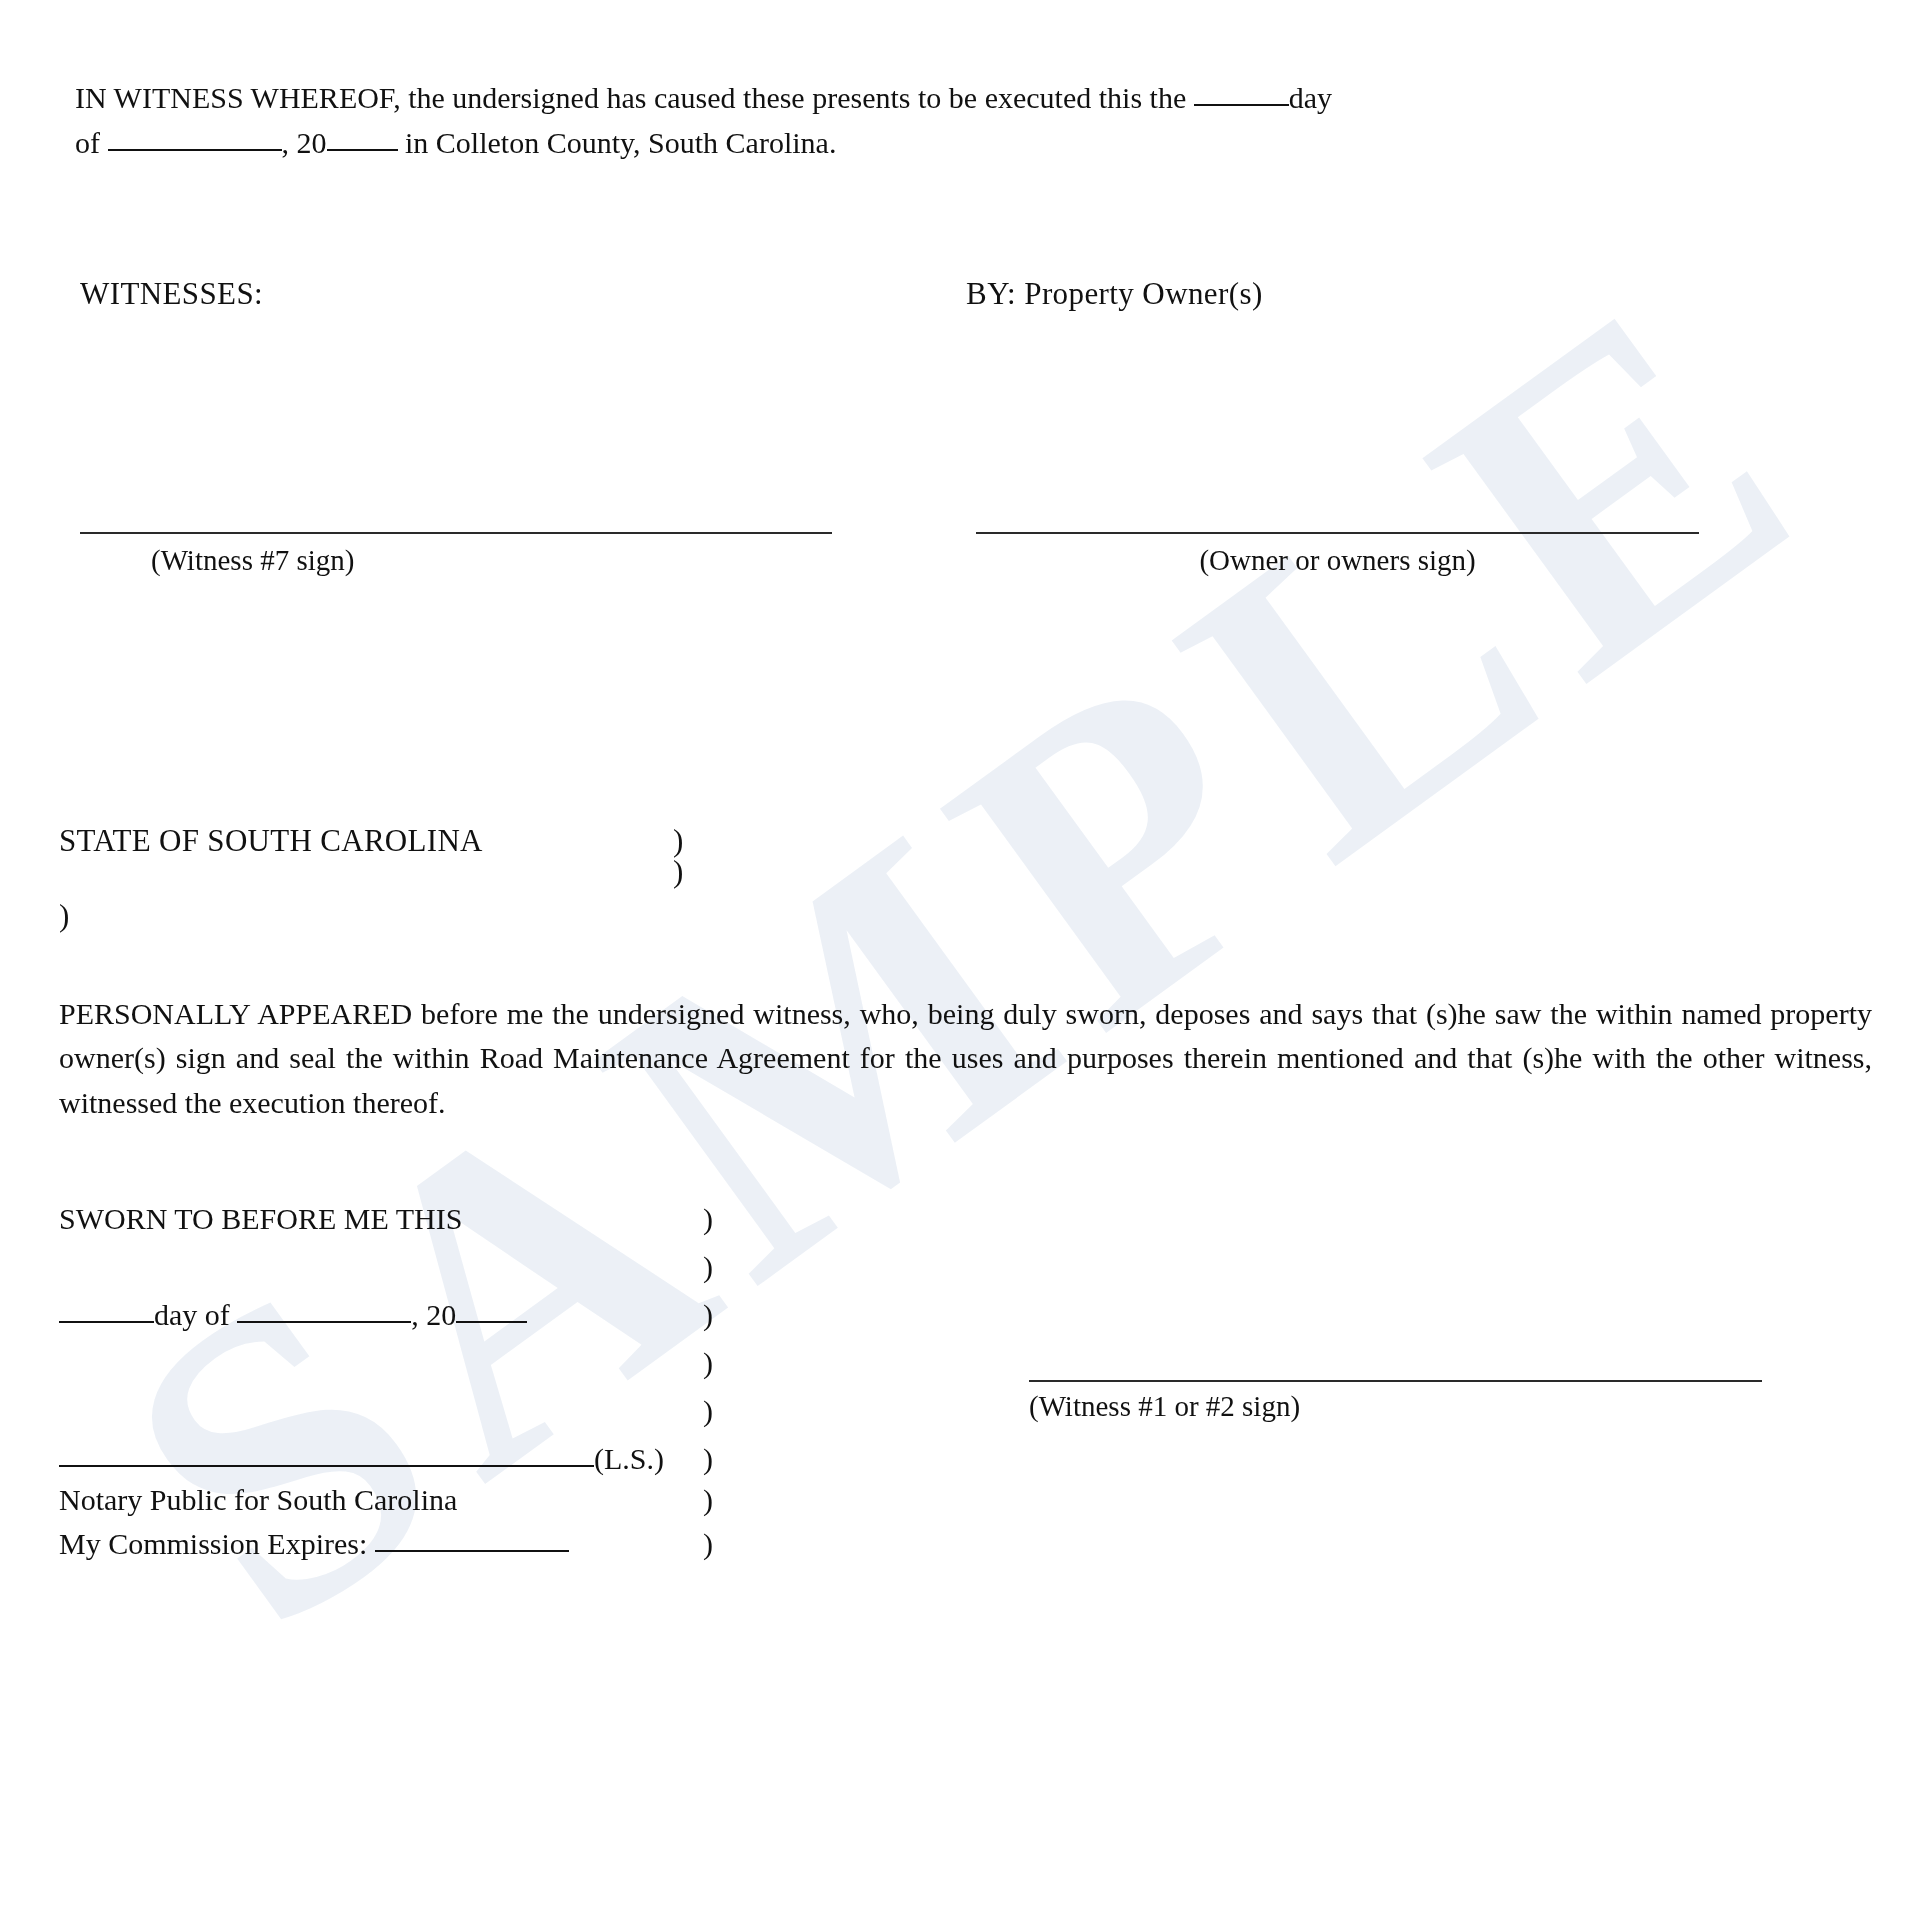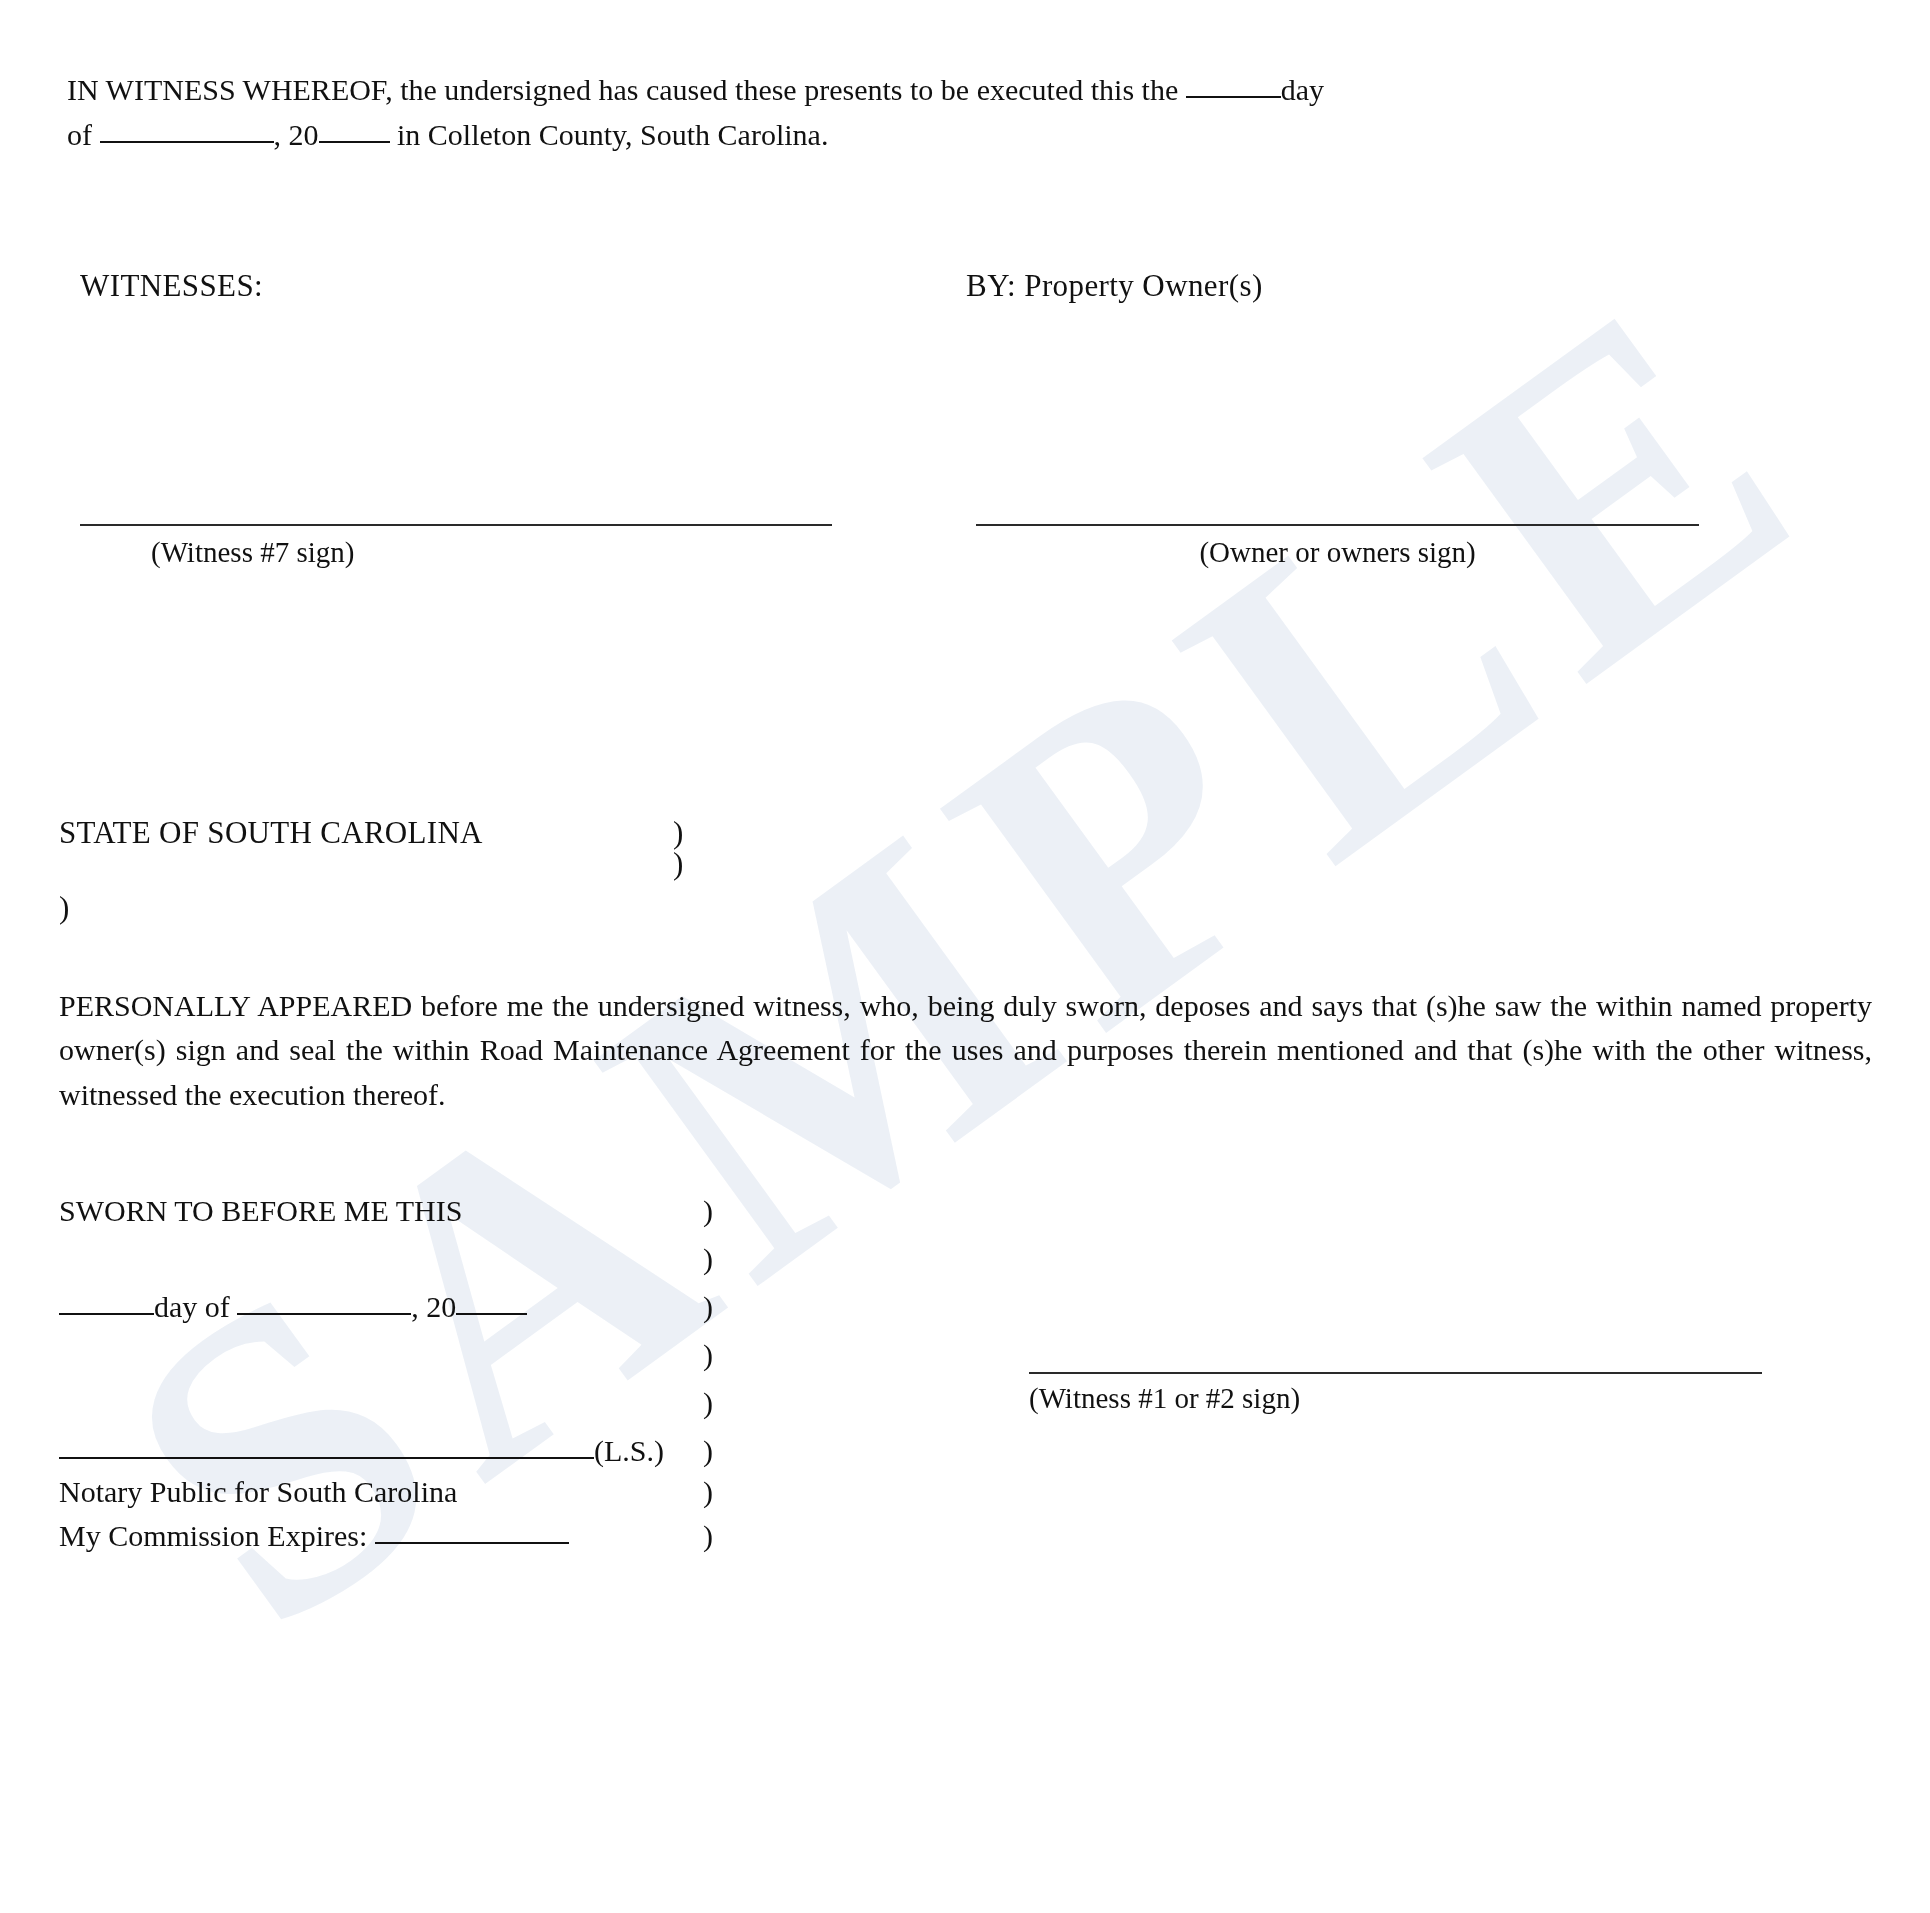--- a/index.html
+++ b/index.html
@@ -43,21 +43,21 @@
     letter-spacing: 26px;
     transform: rotate(-36deg);
     white-space: nowrap;
     opacity: 0.85;
   }
   .content {
     position: relative;
     z-index: 1;
   }
   p.para {
-    margin: 8px;
+    margin: 16px;
     font-size: 30px;
     line-height: 1.5;
     text-align: justify;
     text-justify: inter-word;
   }
   .lead {
     margin-top: 20px;
   }
   .gap-sm { display:inline-block; width: 95px; border-bottom: 2px solid #111; vertical-align: 2px; }
   .gap-md { display:inline-block; width: 174px; border-bottom: 2px solid #111; vertical-align: 2px; }

